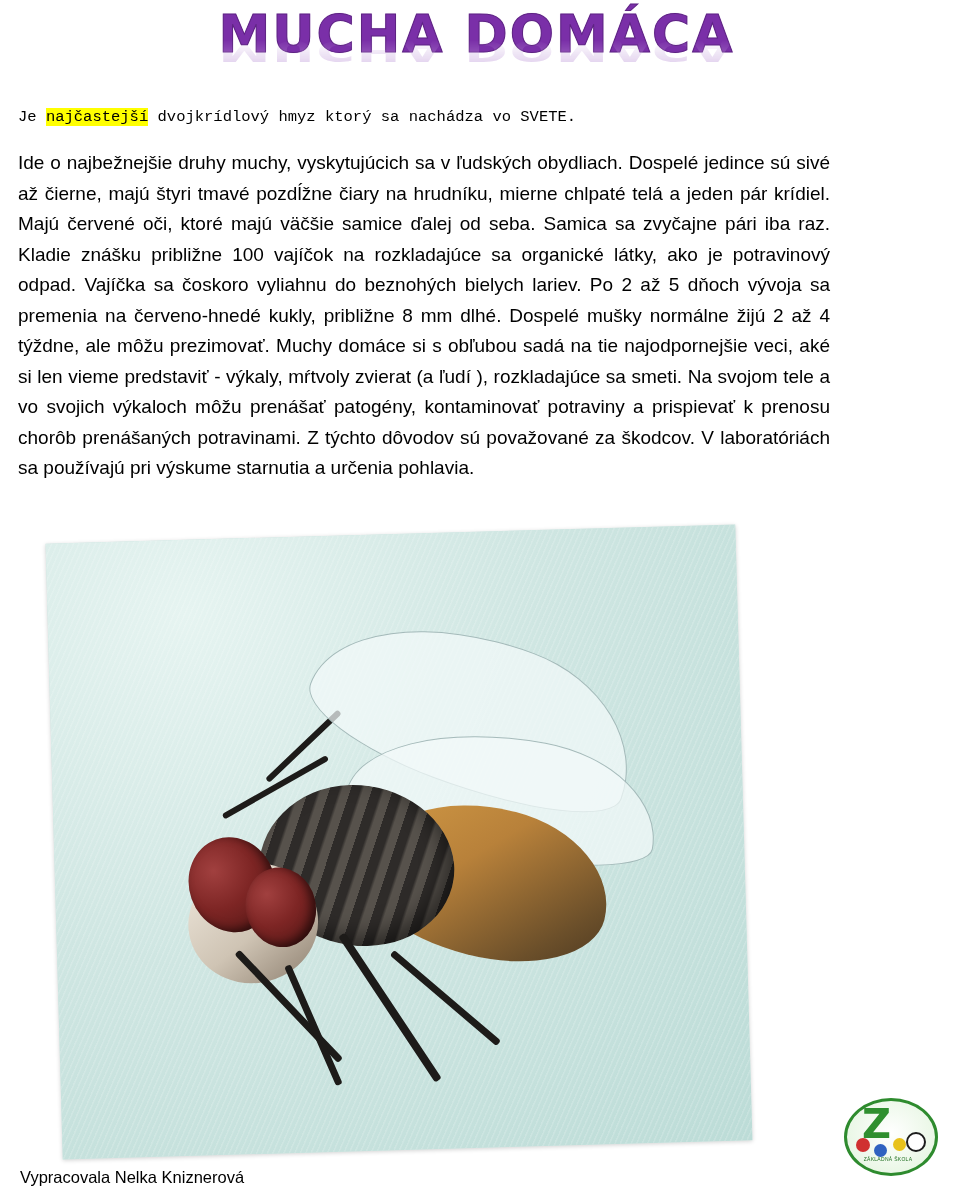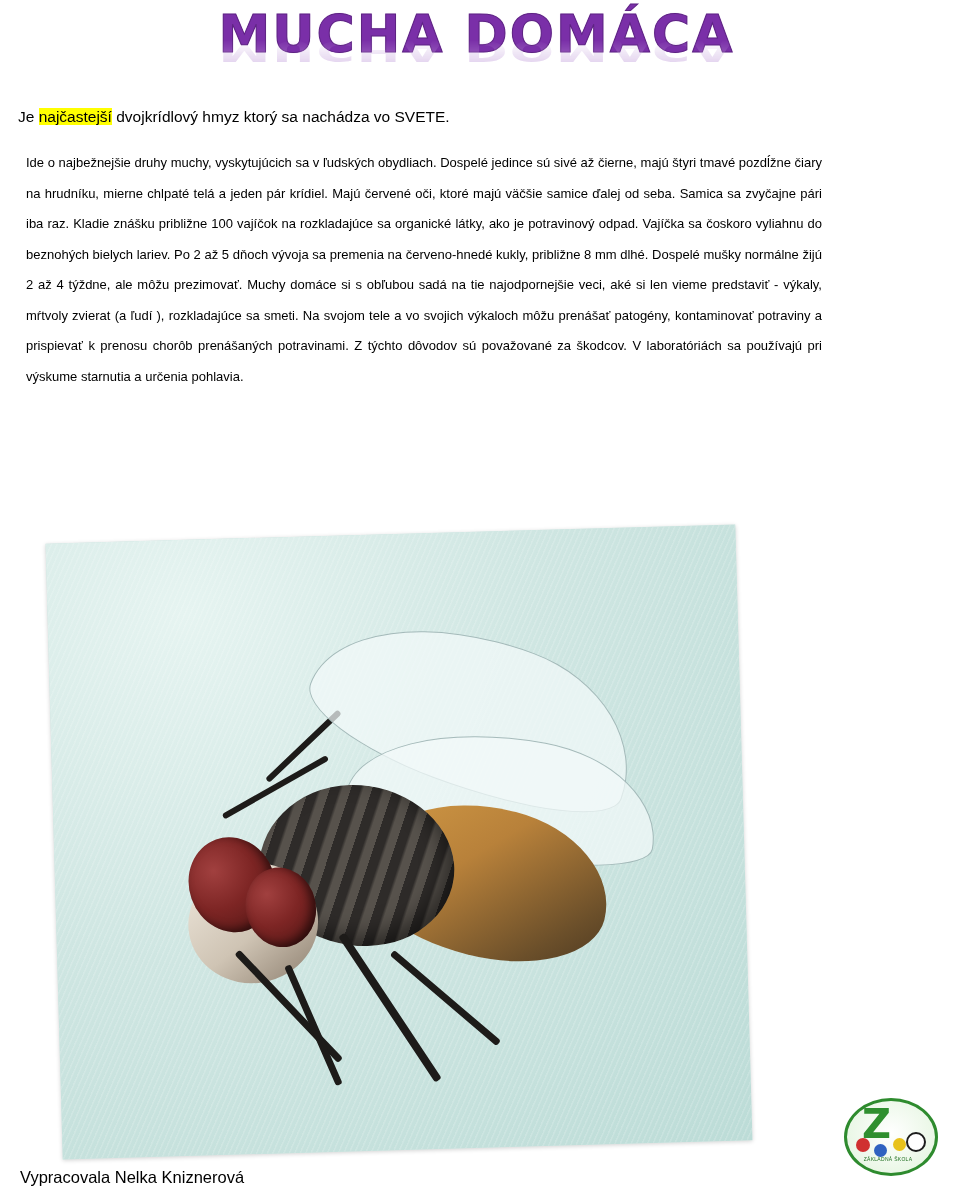--- a/index.html
+++ b/index.html
@@ -64,30 +64,30 @@
   .content {
     position: absolute;
     top: 106px;
     left: 18px;
     width: 812px;
   }
   .lead {
     font-size: 15.5px;
     line-height: 22px;
     margin: 0 0 20px 0;
-    font-family: Liberation Sans, sans-serif;
+    font-family: Liberation Mono, monospace;
   }
   .hl {
     background: #ffff00;
   }
   .para {
-    font-size: 13px;
+    font-size: 19px;
     line-height: 30.5px;
     text-align: justify;
-    margin: 8px;
+    margin: 0;
     font-family: "Liberation Sans", sans-serif;
   }
 
   
   .photo {
     position: absolute;
     left: 54px;
     top: 534px;
     width: 690px;
     height: 616px;

